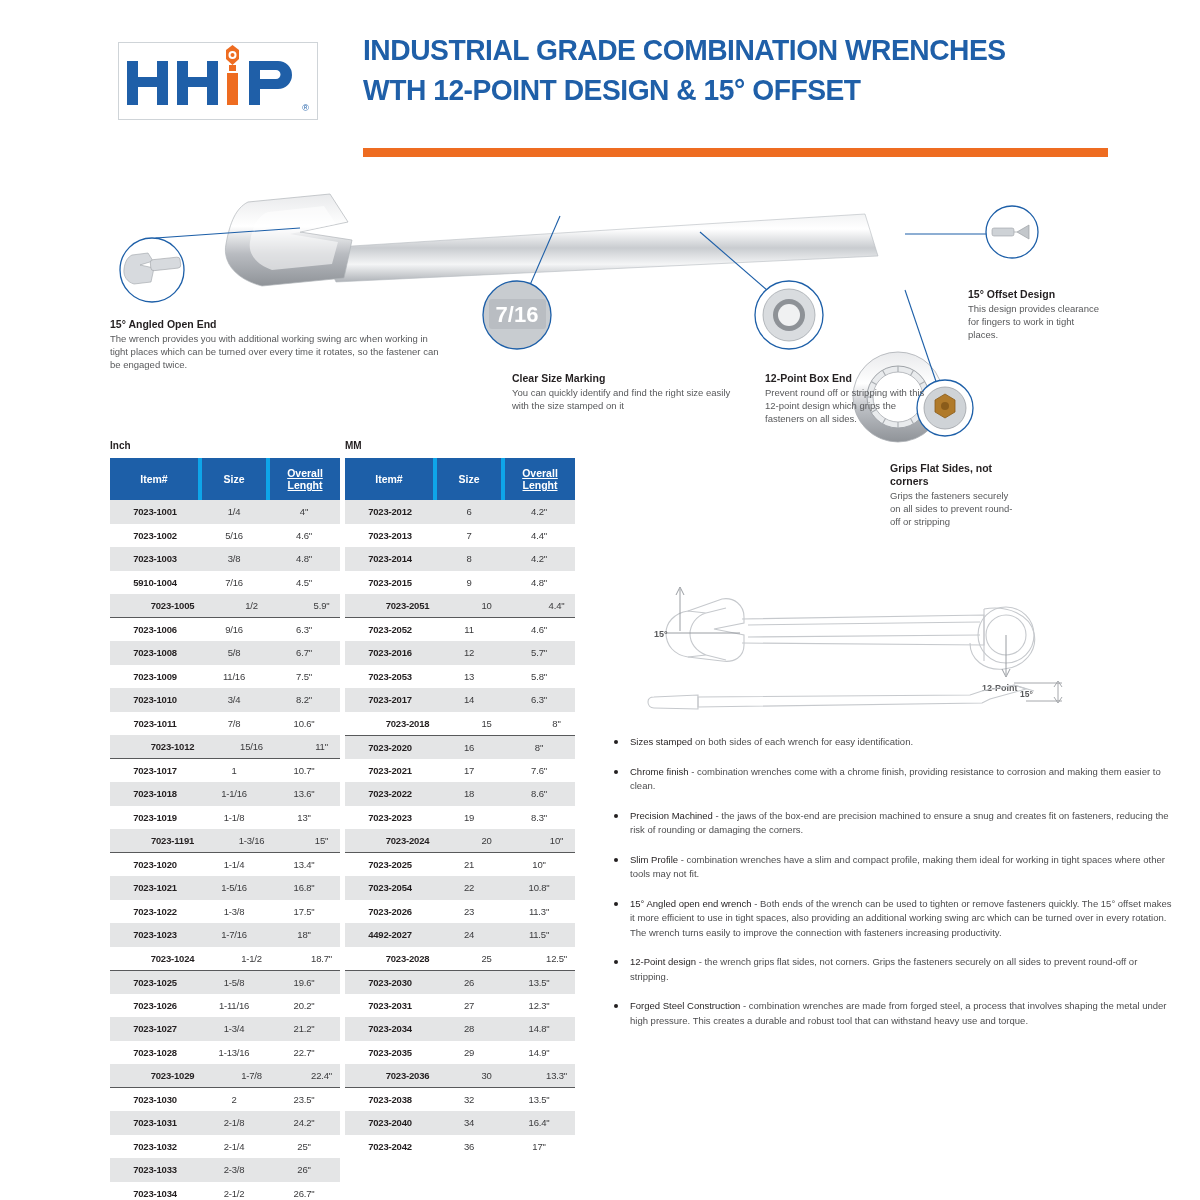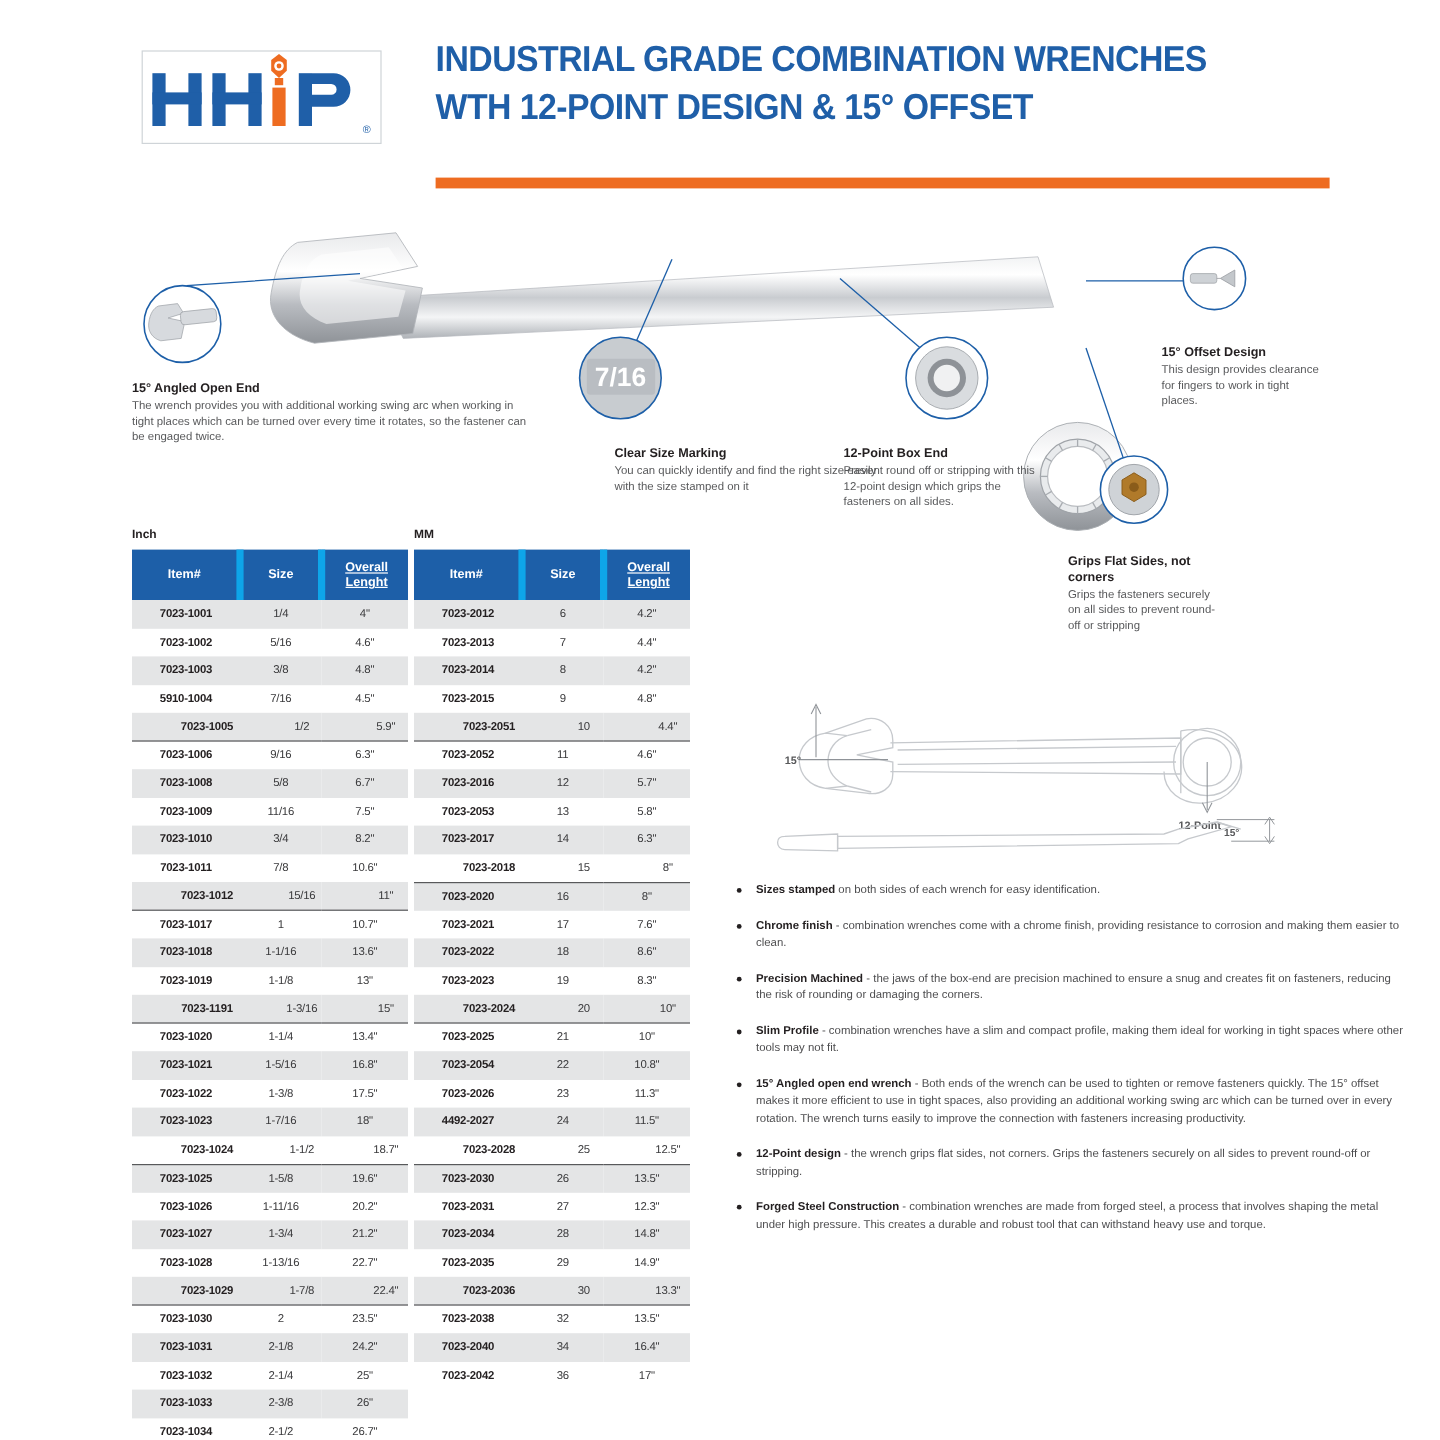--- a/index.html
+++ b/index.html
@@ -44,38 +44,38 @@
 
   
   .callout-title {
     font-size:10.5px; font-weight:bold; color:#231f20; line-height:13px;
   }
   .callout-body {
     font-size:9.5px; color:#58595b; line-height:13px; margin-top:1px;
   }
   #callout-open-end { position:absolute; left:110px; top:318px; width:330px; }
   #callout-size-mark { position:absolute; left:475px; top:372px; width:230px;margin-left:37px; }
-  #callout-box-end   { position:absolute; left:703px; top:372px; width:170px; }
+  #callout-box-end   { position:absolute; left:765px; top:372px; width:170px; }
   #callout-offset    { position:absolute; left:968px; top:288px; width:135px; }
   #callout-flat      { position:absolute; left:890px; top:462px; width:130px; }
 
   
   #tables { position:absolute; left:0; top:440px; width:600px; }
   .tbl-label {
     font-size:10px; font-weight:bold; color:#231f20; margin-bottom:3px;
   }
   table.spec {
     border-collapse:collapse; font-size:9.5px;
     table-layout:fixed;
   }
   table.spec th {
     background:#1d5fa8; color:#ffffff;
     font-size:10.5px; font-weight:bold;
     height:42px; vertical-align:middle; text-align:center;
-    border-right:6px solid #0ea5e9;
+    border-right:4px solid #0ea5e9;
     line-height:12px;
   }
   table.spec th:last-child { border-right:none;text-decoration:underline; }
   table.spec td {
     height:23.5px; text-align:center; vertical-align:middle;
     color:#231f20; font-size:9.5px; font-weight:bold;
     letter-spacing:-0.2px;
   }
   table.spec td.sz, table.spec td.ln { font-weight:normal; color:#3a3a3c; }
   table.spec tr.alt td { background:#e4e5e6; }
@@ -94,21 +94,21 @@
   
   #bullets { position:absolute; left:612px; top:735px; width:560px; }
   .bullet {
     position:relative; padding-left:18px; margin-bottom:15px;
     font-size:9.5px; line-height:14.5px; color:#4d4d4f;
   }
   .bullet .dot {
     position:absolute; left:2px; top:5px;
     width:4px; height:4px; background:#231f20; border-radius:50%;
   }
-  .bullet b { color:#231f20; font-weight:bold;text-align:right; }
+  .bullet b { color:#231f20; font-weight:normal;text-align:right; }
 </style>
 </head>
 <body>
 
 <div id="header">
 
   <div id="logo-box">
     <svg width="198" height="76" viewBox="0 0 198 76">
 
       <rect x="8" y="18" width="11" height="44" fill="#1f5fa8"></rect>

